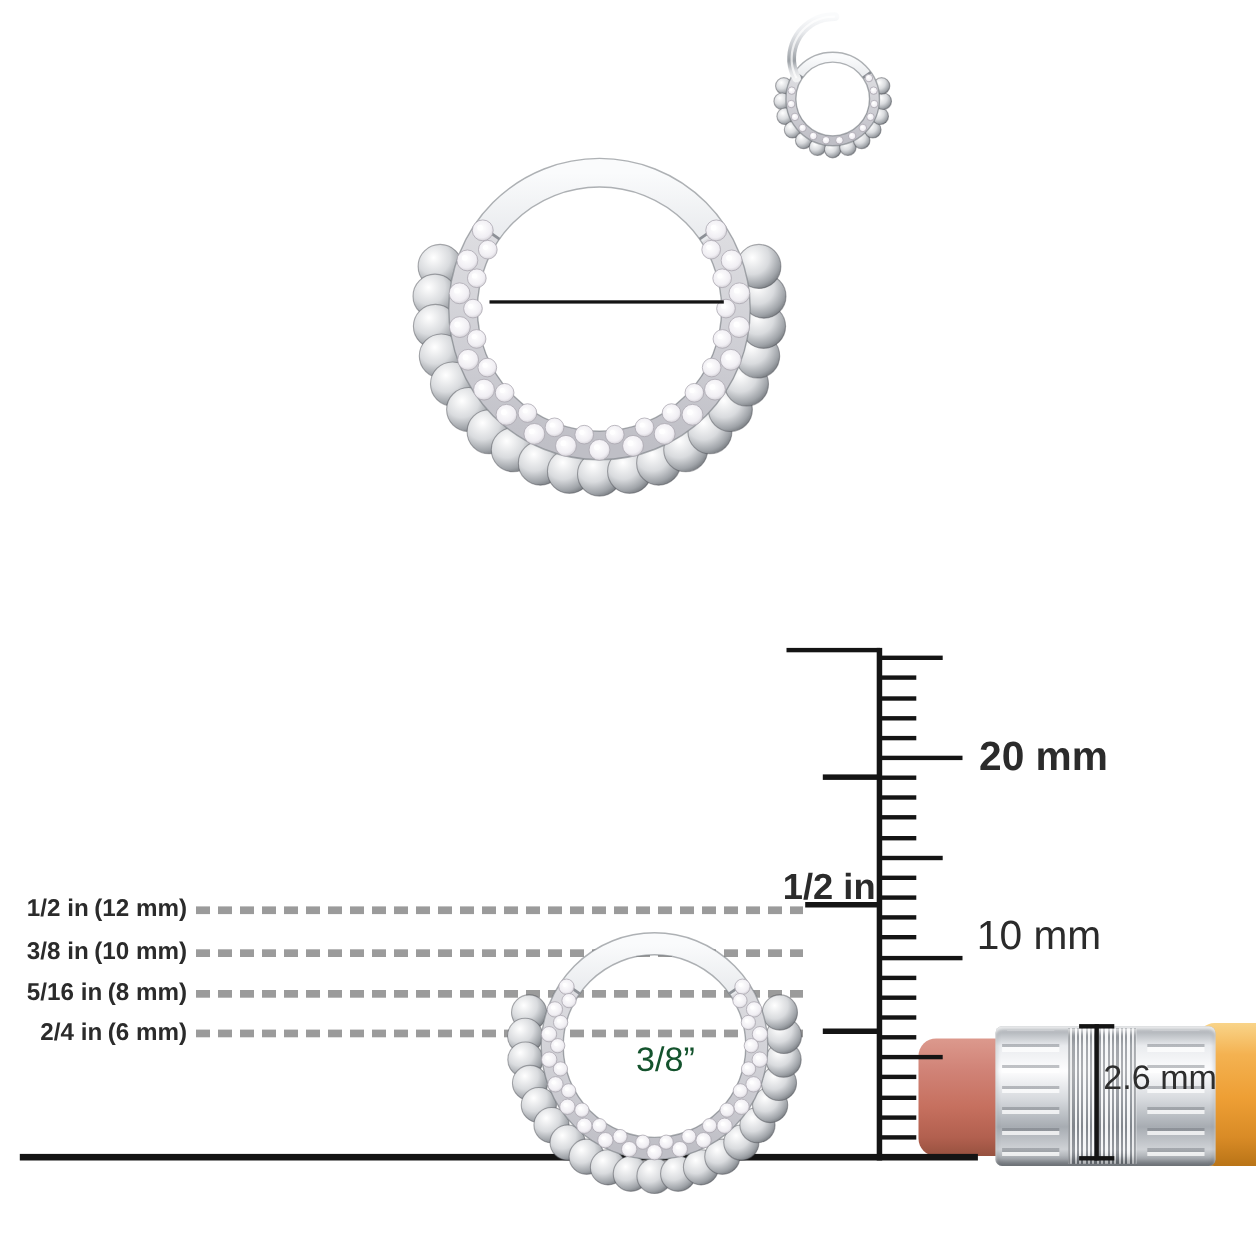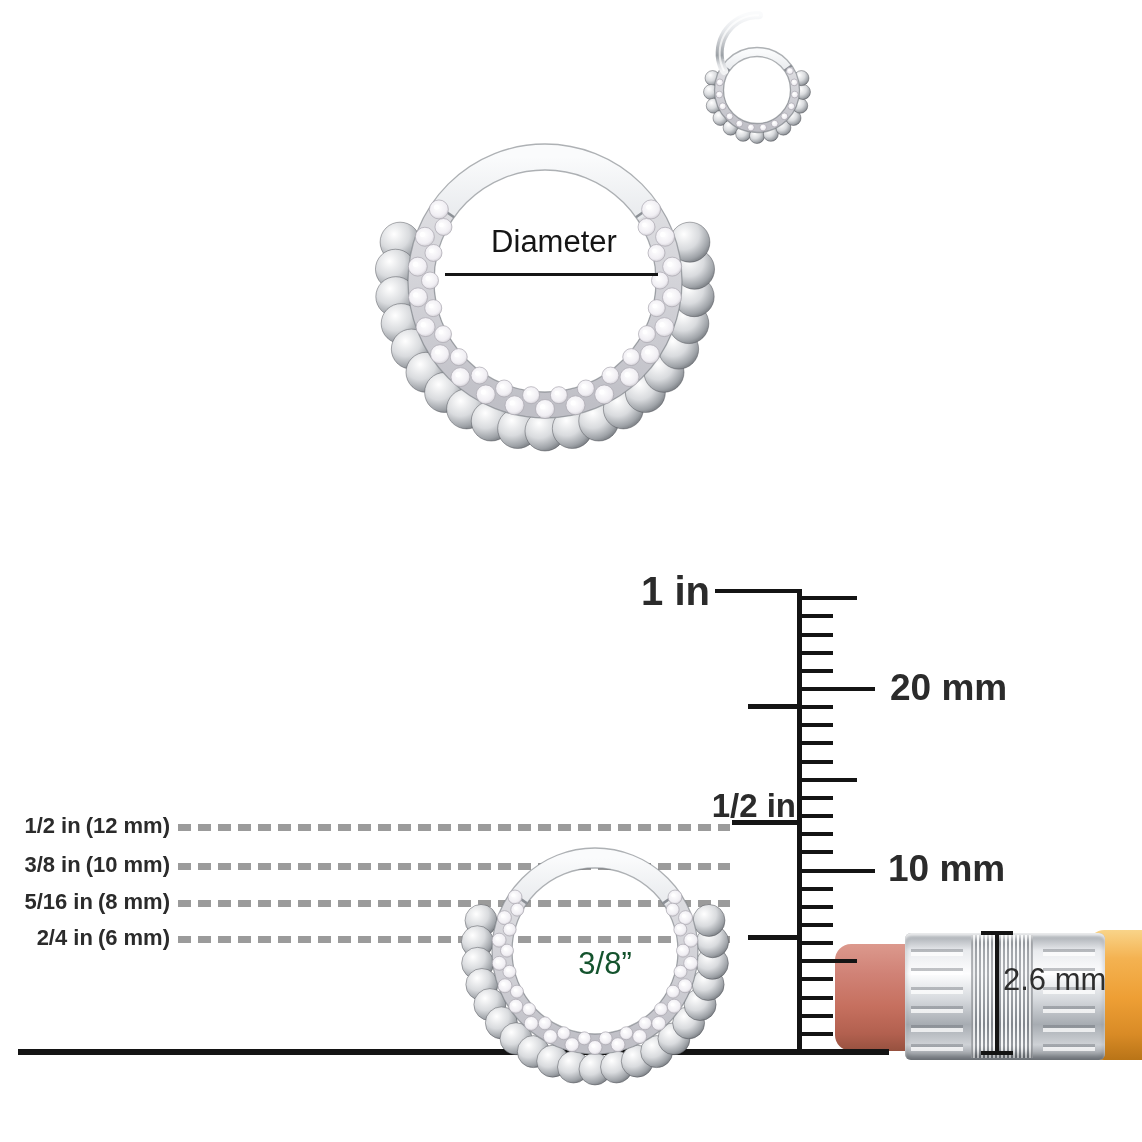--- a/index.html
+++ b/index.html
@@ -7,21 +7,21 @@
           font-family:"Liberation Sans", sans-serif;}
   .abs{position:absolute;}
   
   .lbl{color:#2b2b2b;line-height:1.1;white-space:nowrap;}
   .lbl-diameter{left:429px;top:225px;width:250px;text-align:center;font-size:31px;color:#151515;z-index:7;}
   .diam-line{left:445px;top:273px;width:213px;height:3px;background:#151515;z-index:7;}
   .lbl-38{left:535px;top:947px;width:140px;text-align:center;font-size:31px;color:#14532d;z-index:7;}
   .lbl-1in{left:540px;top:569px;width:170px;text-align:right;font-size:40px;font-weight:700;z-index:7;}
   .lbl-20mm{left:890px;top:668px;font-size:37px;font-weight:700;z-index:7;}
   .lbl-halfin{left:640px;top:788px;width:156px;text-align:right;font-size:33px;font-weight:700;z-index:7;}
-  .lbl-10mm{left:888px;top:849px;font-size:37px;font-weight:700;z-index:7;}
+  .lbl-10mm{left:888px;top:831px;font-size:37px;font-weight:400;z-index:7;}
   .lbl-65mm{left:1003px;top:963px;font-size:31px;color:#2e2e2e;z-index:8;}
   
   .sz-row{left:0;width:170px;text-align:right;font-size:22px;color:#2b2b2b;z-index:7;}
   .sz-row .frac{font-weight:700;}
   .sz-row .met{font-weight:700;margin-left:5px;}
   
   .dash{left:178px;width:552px;height:7px;z-index:1;
         background:repeating-linear-gradient(90deg,#9b9b9b 0 13px,transparent 13px 20px);}
   
   #ruler div{position:absolute;background:#141414;}
@@ -102,21 +102,20 @@
       <div style="left: 800px; top: 668.858px; width: 33px; height: 4px;"></div>
       <div style="left: 800px; top: 650.709px; width: 33px; height: 4px;"></div>
       <div style="left: 800px; top: 632.559px; width: 33px; height: 4px;"></div>
       <div style="left: 800px; top: 614.409px; width: 33px; height: 4px;"></div>
       <div style="left: 800px; top: 596.26px; width: 57px; height: 4px;"></div>
       <div style="left: 748px; top: 934.75px; width: 52px; height: 5px;"></div>
       <div style="left: 732px; top: 819.5px; width: 68px; height: 5px;"></div>
       <div style="left: 748px; top: 704.25px; width: 52px; height: 5px;"></div>
     </div>
 
-  <div class="abs lbl lbl-1in">1 in</div>
   <div class="abs lbl lbl-20mm">20 mm</div>
   <div class="abs lbl lbl-halfin">1/2 in</div>
   <div class="abs lbl lbl-10mm">10 mm</div>
 
   <div class="abs pencil">
     <div class="wood"></div>
     <div class="eraser"></div>
     <div class="ferrule">
       <div class="crimp crimp-a"></div>
       <div class="knurl"></div>
@@ -408,18 +407,17 @@
         <circle cx="793.872937215726" cy="93.73039384970227" r="0.9520000000000001" fill="#ffffff" opacity="0.95"></circle>
         <circle cx="794.2320447776062" cy="82.39902363651032" r="3.4" fill="url(#gGem)" stroke="#aaa7b0" stroke-width="0.7"></circle>
         <circle cx="793.3820447776062" cy="81.54902363651033" r="0.9520000000000001" fill="#ffffff" opacity="0.95"></circle>
         <circle cx="789.9089653438086" cy="71.00000000000003" r="3.4" fill="url(#gGem)" stroke="#aaa7b0" stroke-width="0.7"></circle>
         <circle cx="789.0589653438086" cy="70.15000000000003" r="0.9520000000000001" fill="#ffffff" opacity="0.95"></circle>
         <path d="M724.1 71.0L722.4 67.4L721.1 63.6L720.2 59.8L719.7 55.8L719.7 51.8L720.0 47.9L720.8 44.0L721.9 40.2L723.5 36.5L725.4 33.0L727.7 29.8L730.3 26.8L733.2 24.1L736.4 21.7L739.8 19.6L743.4 17.9L747.2 16.6L751.0 15.7L755.0 15.3L759.0 15.2" fill="none" stroke="url(#gTube)" stroke-width="8" stroke-linecap="round"></path>
         <path d="M724.1 71.0L722.4 67.4L721.1 63.6L720.2 59.8L719.7 55.8L719.7 51.8L720.0 47.9L720.8 44.0L721.9 40.2L723.5 36.5L725.4 33.0L727.7 29.8L730.3 26.8L733.2 24.1L736.4 21.7L739.8 19.6L743.4 17.9L747.2 16.6L751.0 15.7L755.0 15.3L759.0 15.2" fill="none" stroke="rgba(255,255,255,.7)" stroke-width="2"></path>
       </g>
   </svg>
 
-  <div class="abs lbl lbl-diameter">Diameter</div>
   <div class="abs diam-line"></div>
 
   <div class="abs lbl lbl-38">3/8”</div>
 
 </div>
 
 </body></html>

